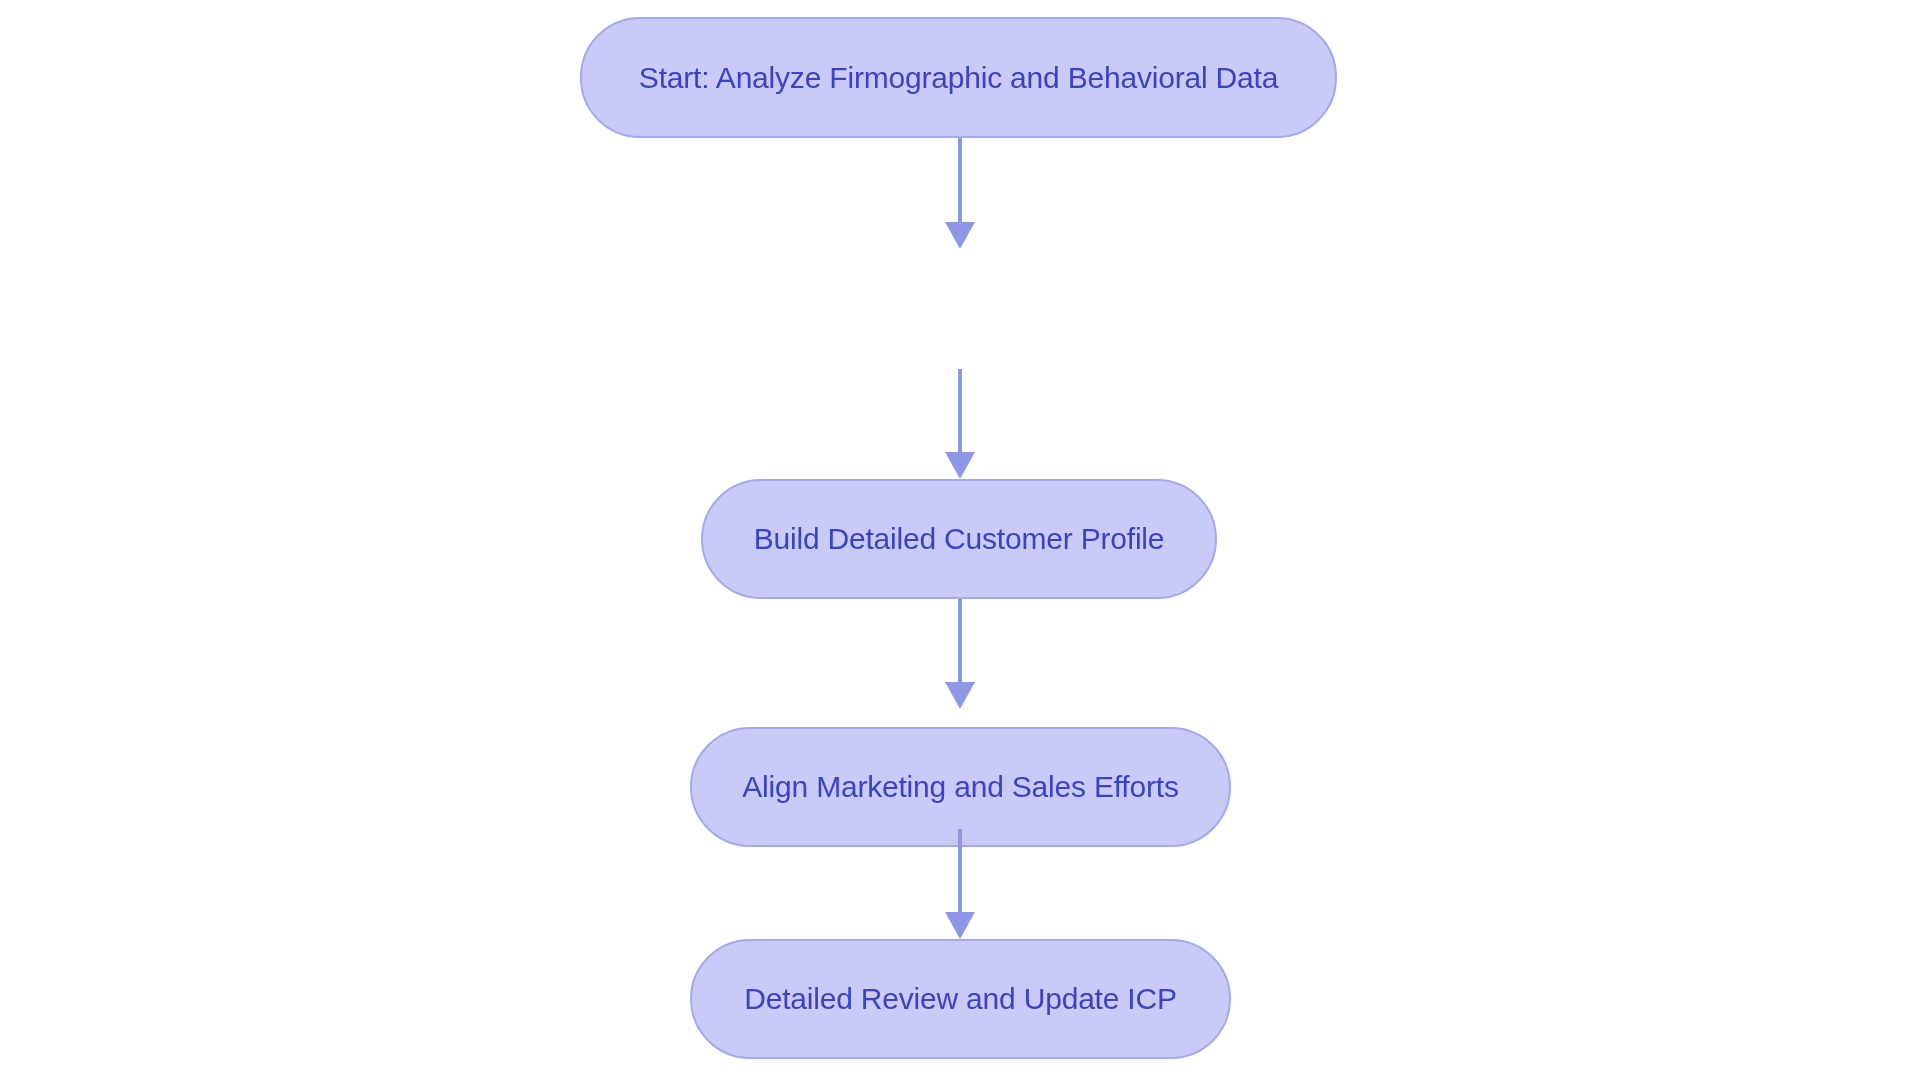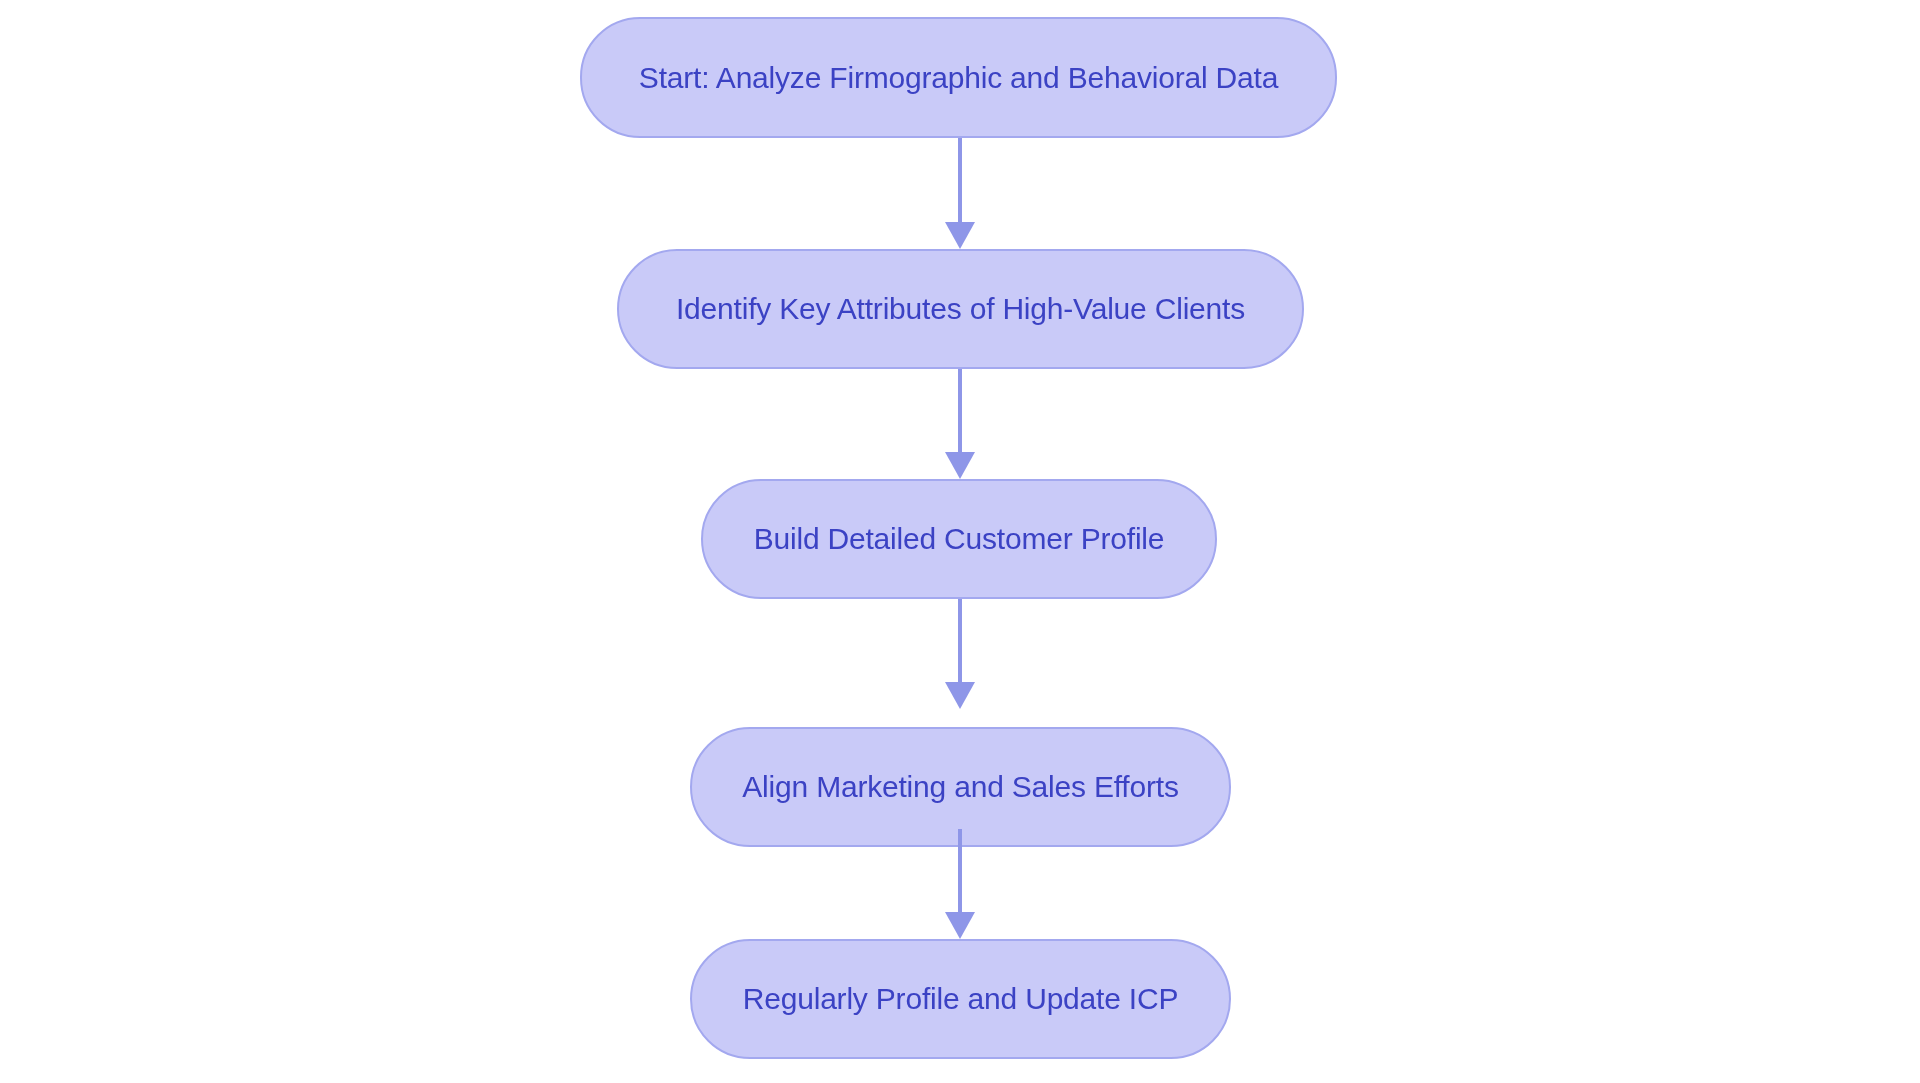--- a/index.html
+++ b/index.html
@@ -73,36 +73,35 @@
 
 <div class="canvas">
 
   <div class="flow-node n0">Start: Analyze Firmographic and Behavioral Data</div>
 
   <div class="flow-arrow a0">
     <div class="arrow-shaft"></div>
     <div class="arrow-head"></div>
   </div>
 
-  <div class="flow-node n1">Identify Key Attributes of High-Value Clients</div>
 
   <div class="flow-arrow a1">
     <div class="arrow-shaft"></div>
     <div class="arrow-head"></div>
   </div>
 
   <div class="flow-node n2">Build Detailed Customer Profile</div>
 
   <div class="flow-arrow a2">
     <div class="arrow-shaft"></div>
     <div class="arrow-head"></div>
   </div>
 
   <div class="flow-node n3">Align Marketing and Sales Efforts</div>
 
   <div class="flow-arrow a3">
     <div class="arrow-shaft"></div>
     <div class="arrow-head"></div>
   </div>
 
-  <div class="flow-node n4">Regularly Profile and Update ICP</div>
+  <div class="flow-node n4">Detailed Review and Update ICP</div>
 
 </div>
 
 </body></html>

